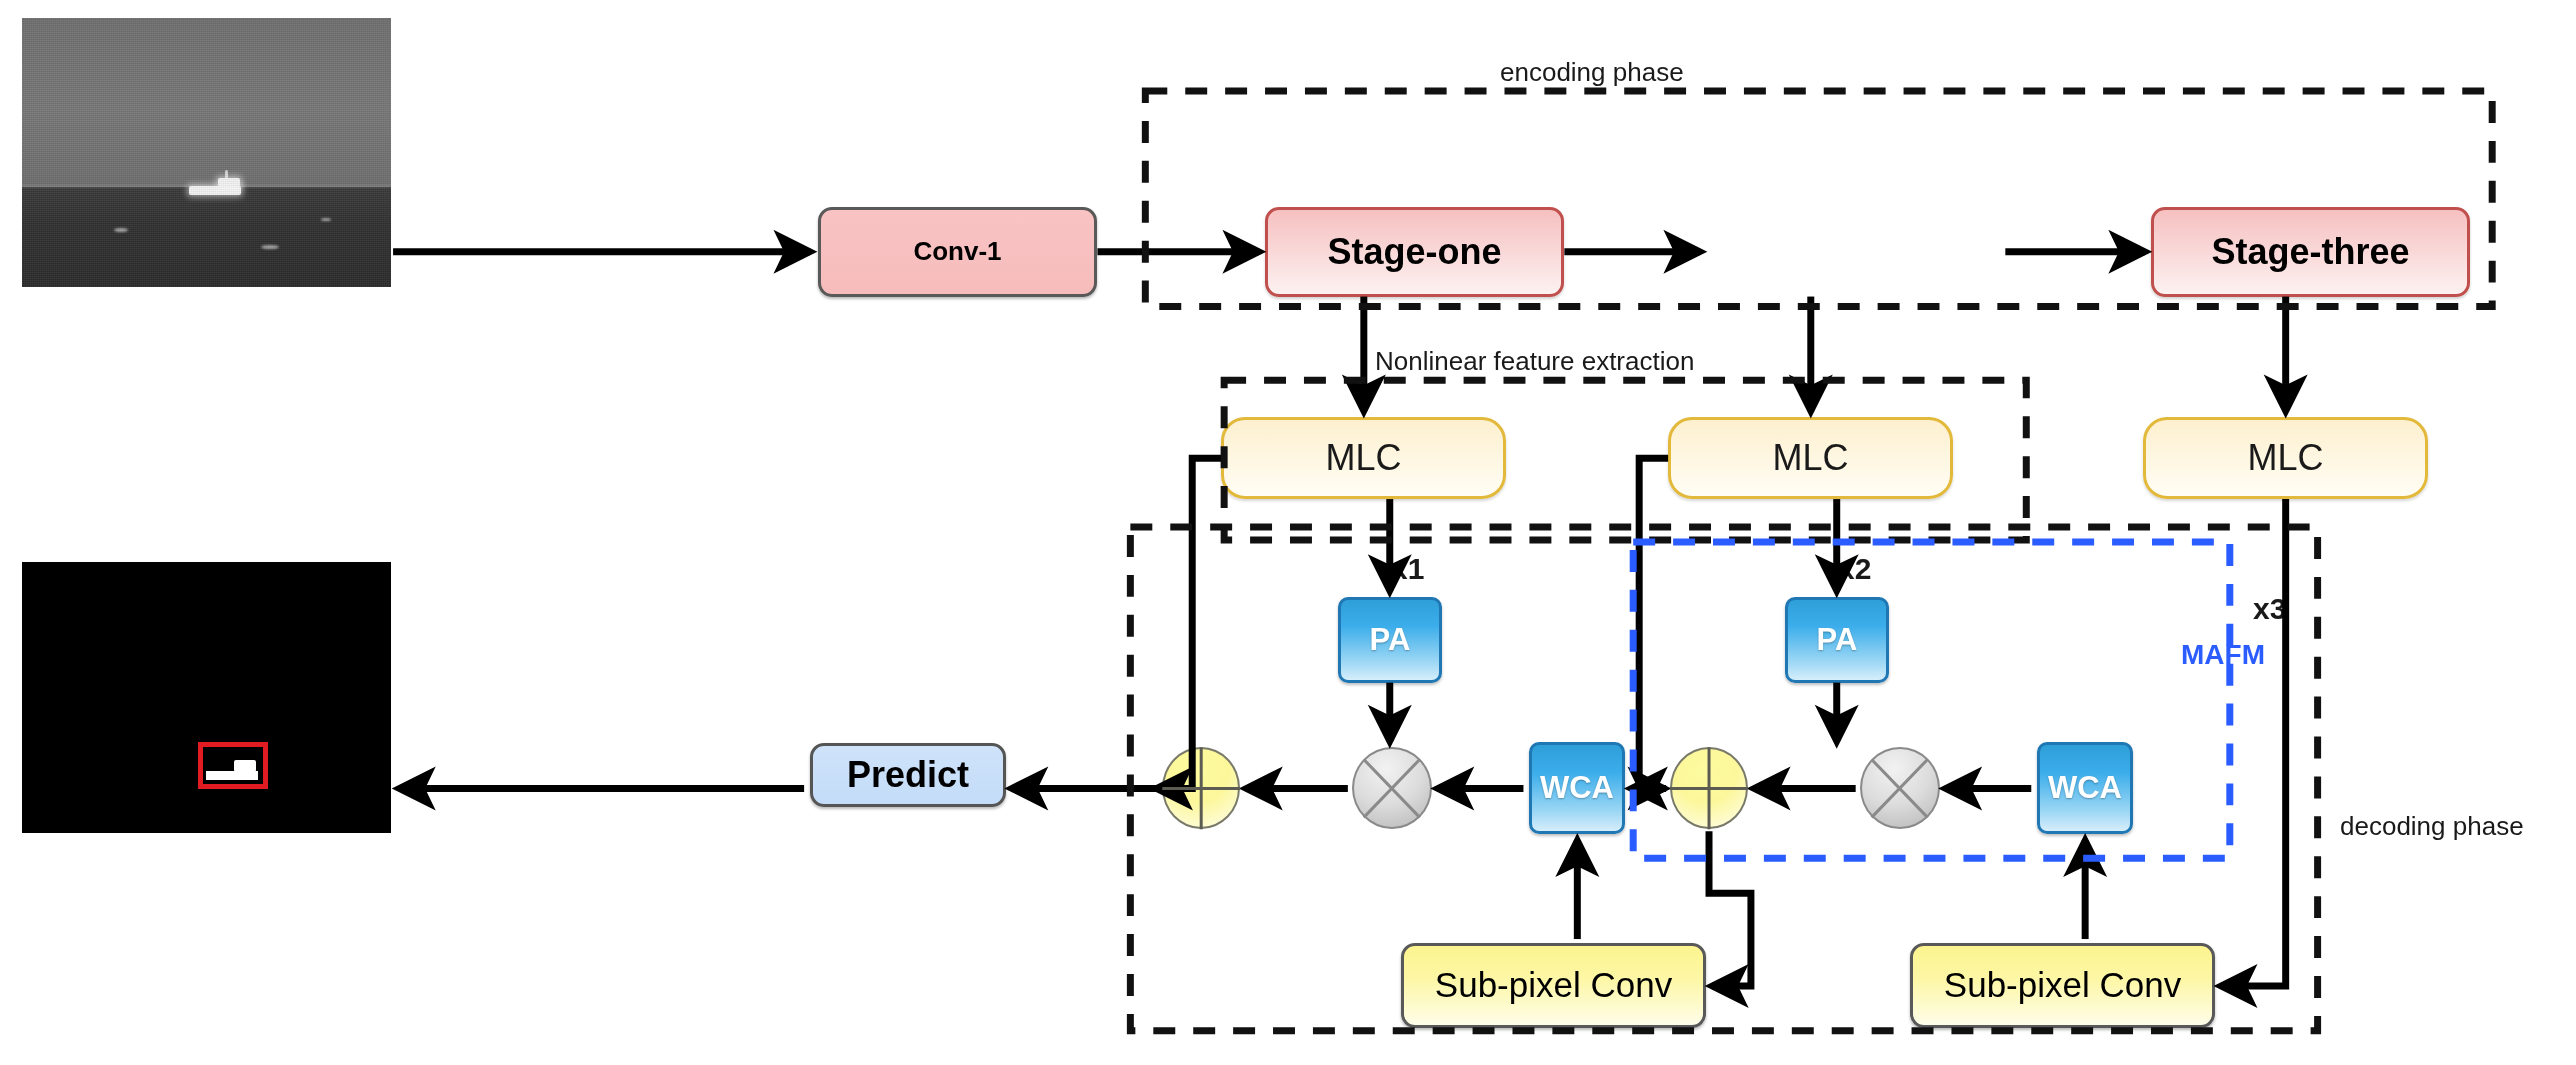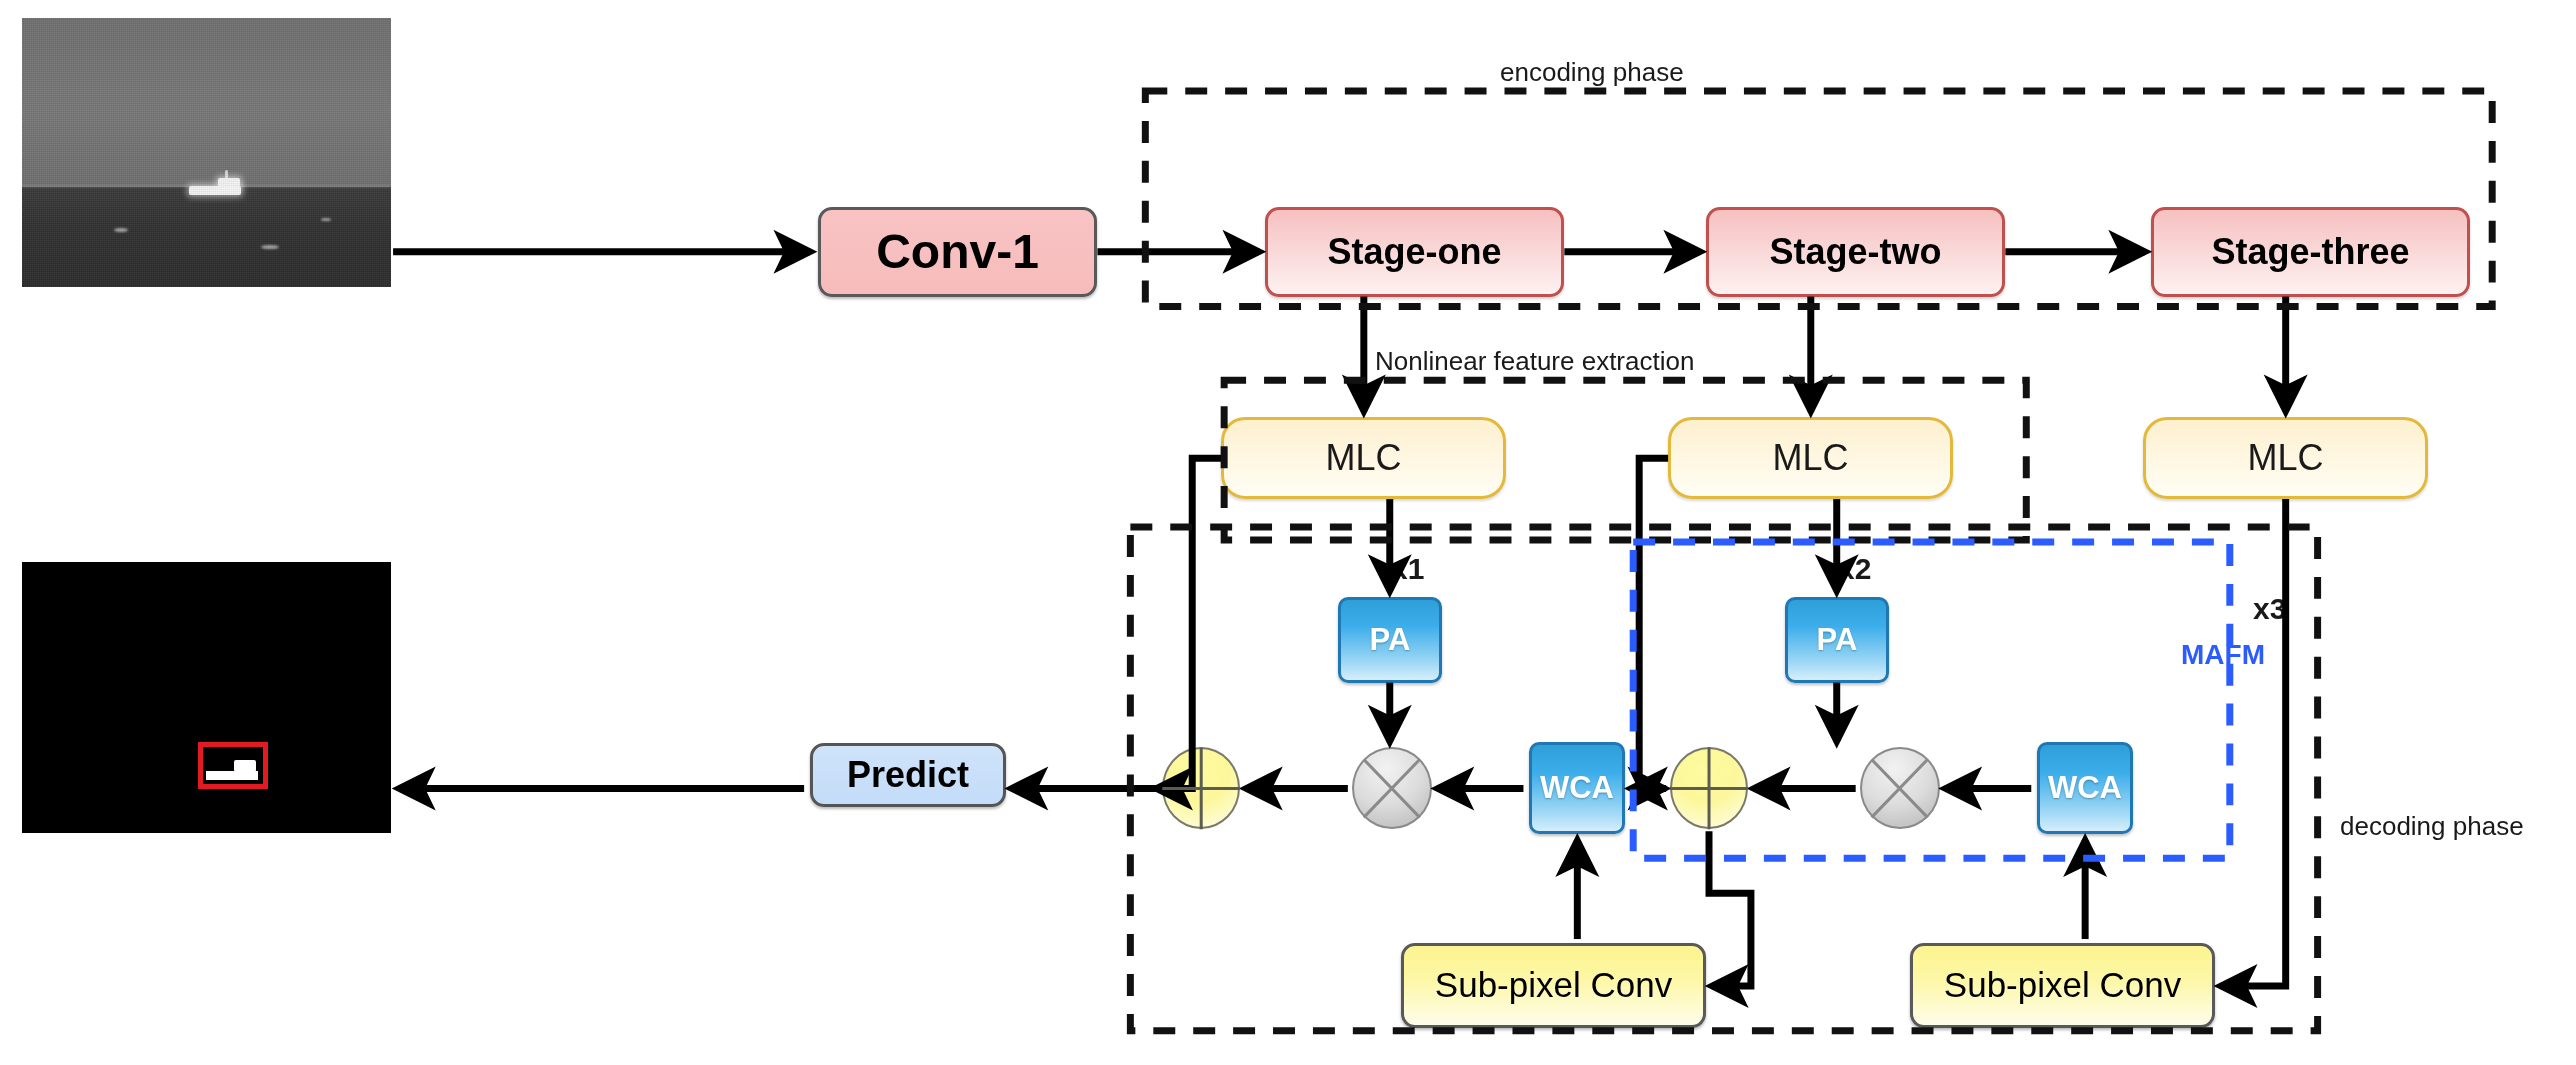--- a/index.html
+++ b/index.html
@@ -7,21 +7,21 @@
        font-family:"Liberation Sans","DejaVu Sans",sans-serif;}
   #stage{position:absolute;left:0;top:0;width:2576px;height:1066px;}
   svg.layer{position:absolute;left:0;top:0;width:2576px;height:1066px;pointer-events:none;}
 
   .node{position:absolute;display:flex;align-items:center;justify-content:center;
         box-sizing:border-box;text-align:center;line-height:1.05;}
 
   
   .blk-conv1{background:linear-gradient(180deg,#f9c3c3 0%,#f6bcbc 100%);
              border:3px solid #595959;border-radius:14px;
-             color:#000;font-weight:bold;font-size:48px;
+             color:#000;font-weight:bold;font-size:26px;
              box-shadow:0 2px 3px rgba(0,0,0,.28);}
   .blk-stage{background:linear-gradient(180deg,#f6c0c0 0%,#fdf1f1 100%);
              border:3px solid #c0504d;border-radius:14px;
              color:#000;font-weight:bold;font-size:36px;
              box-shadow:0 2px 3px rgba(0,0,0,.18);}
   .blk-mlc{background:linear-gradient(180deg,#fdf0cf 0%,#fffdf4 100%);
            border:3px solid #e3b93c;border-radius:24px;
            color:#1a1a1a;font-weight:normal;font-size:36px;
            box-shadow:0 2px 3px rgba(0,0,0,.16);}
   .blk-pa,.blk-wca{background:linear-gradient(180deg,#2e9fd8 0%,#3badea 32%,#9ed8f5 78%,#d6eefb 100%);
@@ -96,23 +96,20 @@
   </div>
 
   <div class="node blk-conv1" style="left:818px;top:207px;width:279px;height:90px;">
     <span>Conv-1</span>
   </div>
 
   <div class="node blk-stage" style="left:1265px;top:207px;width:299px;height:90px;">
     <span>Stage-one</span>
   </div>
 
-  <div class="node blk-stage" style="left:1706px;top:207px;width:299px;height:90px;">
-    <span>Stage-two</span>
-  </div>
 
   <div class="node blk-stage" style="left:2151px;top:207px;width:319px;height:90px;">
     <span>Stage-three</span>
   </div>
 
   <div class="node blk-mlc" style="left:1221px;top:417px;width:285px;height:82px;">
     <span>MLC</span>
   </div>
   <div class="node blk-mlc" style="left:1668px;top:417px;width:285px;height:82px;">
     <span>MLC</span>

